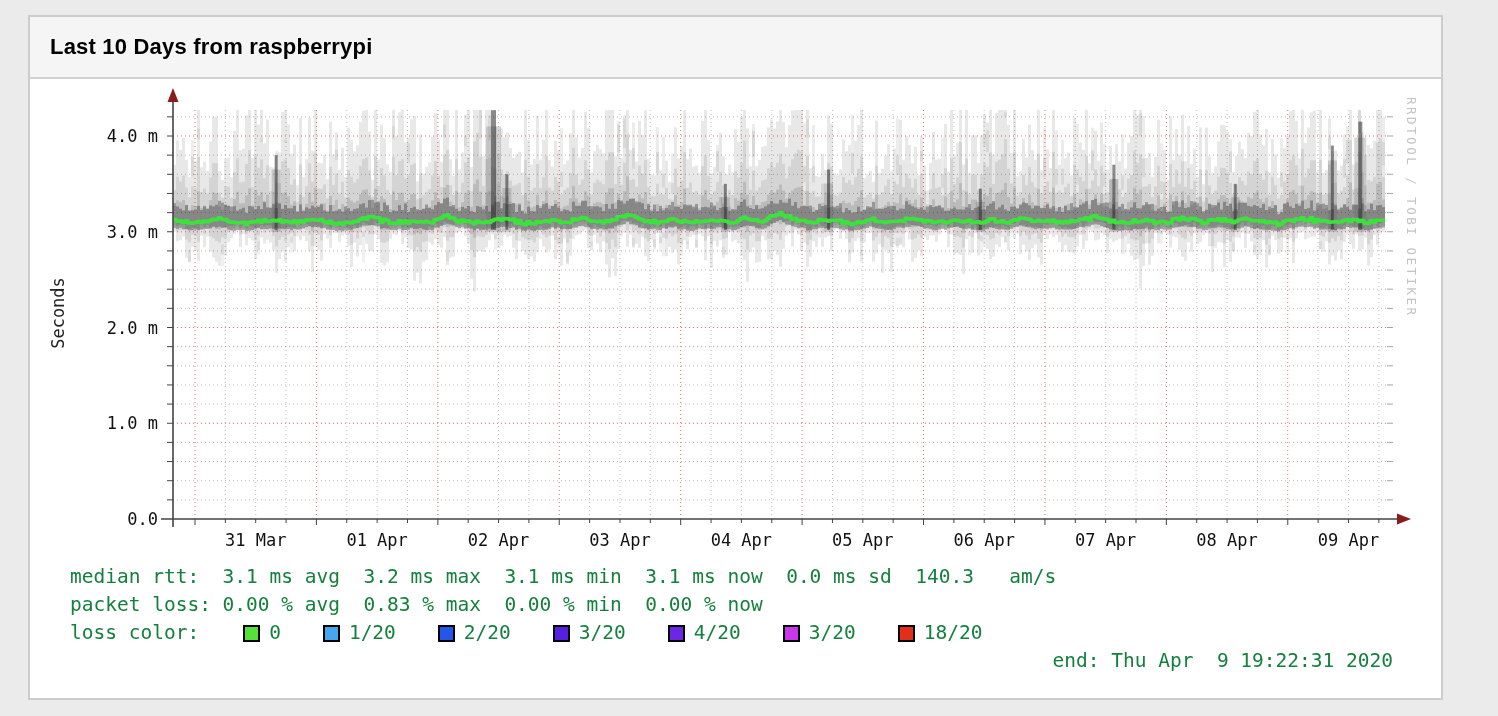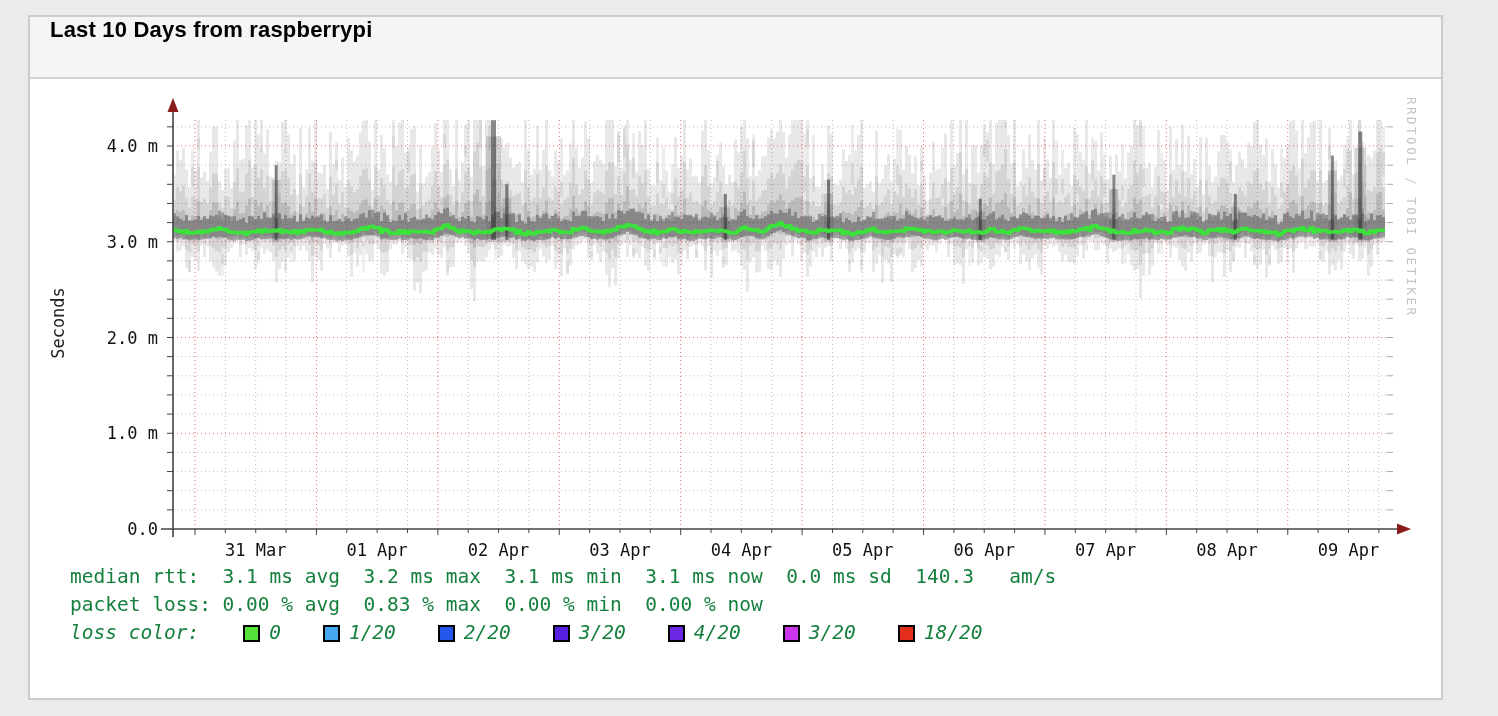--- a/index.html
+++ b/index.html
@@ -4,38 +4,38 @@
 <style>
   * { margin:0; padding:0; box-sizing:border-box; }
   html,body { width:1498px; height:716px; background:#ebebeb; font-family:"Liberation Sans", sans-serif; overflow:hidden; }
   .panel {
     position:absolute; left:28px; top:15px; width:1415px; height:685px;
     background:#ffffff; border:2px solid #cccccc;
   }
   .panel-header {
     position:absolute; left:0; top:0; right:0; height:62px;
     background:#f5f5f5; border-bottom:2px solid #d2d2d2;
-    display:flex; align-items:flex-start; padding-left:20px;
+    display:flex; align-items:center; padding-left:20px;
   }
   .panel-header h1 { font-size:22px; font-weight:bold; color:#000; letter-spacing:0.2px; }
-  .chart-wrap { position:absolute; left:0; top:68px; width:1415px; height:500px; }
+  .chart-wrap { position:absolute; left:0; top:58px; width:1415px; height:500px; }
   svg { display:block; }
   .watermark {
     position:absolute; top:80px; left:1374px; height:330px;
     writing-mode:vertical-rl; text-orientation:mixed;
     font-family:"DejaVu Sans Mono", monospace; font-size:12.5px;
     letter-spacing:2.5px; color:#c4c4c4; user-select:none;
   }
   .stats {
     position:absolute; left:40px; top:546px; right:40px;
     font-family:"DejaVu Sans Mono", monospace; font-size:19.5px;
     color:#15803d; line-height:28px;
   }
   .stats .row { white-space:pre; height:28px; }
-  .loss-row { display:flex; align-items:center; height:28px;font-style:italic; }
+  .loss-row { display:flex; align-items:center; height:28px; }
   .loss-row .pair { display:flex; align-items:center; margin-left:42px; }
   .loss-row .pair:first-of-type { margin-left:44px; }
   .swatch {
     width:17px; height:17px; border:2px solid #000; margin-right:9px;
     display:inline-block; flex:0 0 auto;
   }
   .probe-row { position:relative; white-space:pre; height:28px; }
   .end-ts { position:absolute; right:8px; top:0; white-space:pre; }
 </style>
 </head>
@@ -1972,17 +1972,18 @@
               <span class="swatch" style="background: rgb(202, 54, 238);"></span>
               <span>3/20</span>
             </span>
             <span class="pair">
               <span class="swatch" style="background: rgb(228, 46, 28);"></span>
               <span>18/20</span>
             </span>
           </span>
       </div>
       <div class="probe-row">
+        <span class="end-ts">end: Thu Apr  9 19:22:31 2020</span>
       </div>
     </div>
 
   </div>
 </div>
 
 </body></html>

